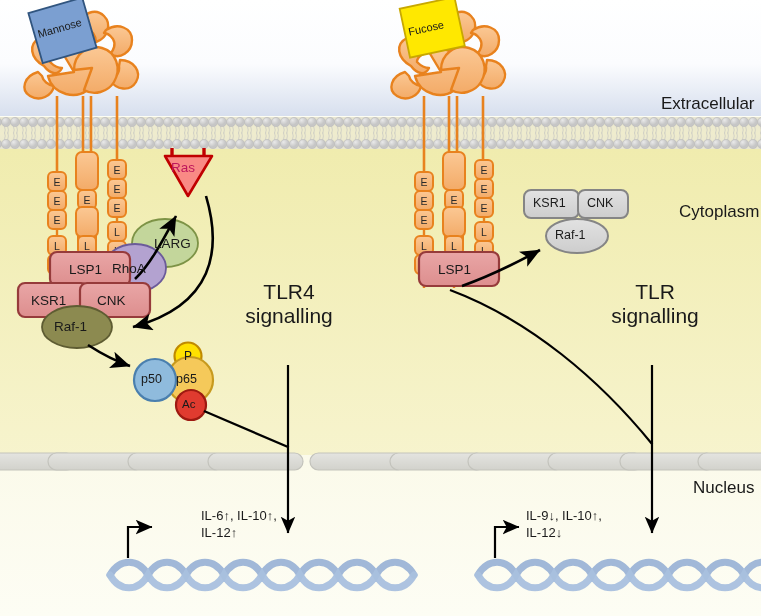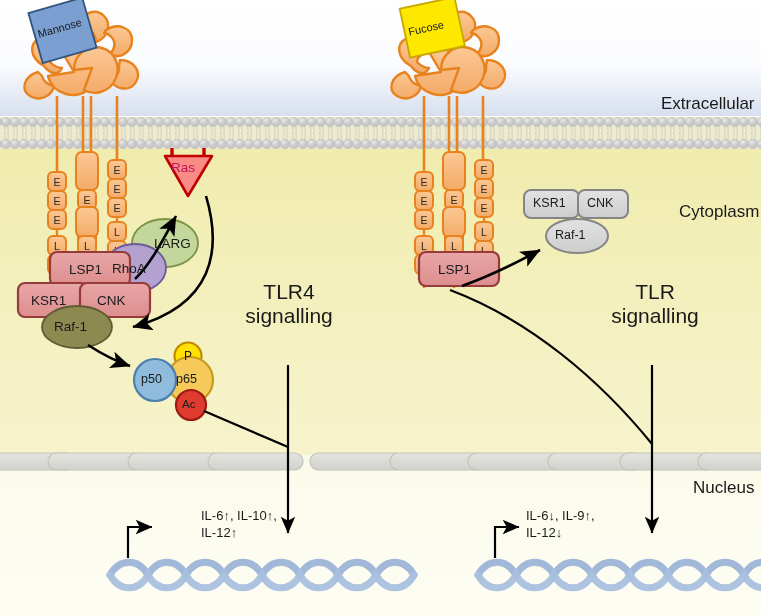--- a/index.html
+++ b/index.html
@@ -838,17 +838,17 @@
 <div class="lbl sig-label" style="left:596px;top:280px;width:118px;">
   <span>TLR</span><br>
   <span>signalling</span>
 </div>
 
 <div class="lbl cyto-label" style="left:159px;top:508px;margin-left:42px;">
   <span>IL-6↑, IL-10↑,</span><br>
   <span>IL-12↑</span>
 </div>
 <div class="lbl cyto-label" style="left:526px;top:508px;">
-  <span>IL-6↓, IL-9↑,</span><br>
+  <span>IL-9↓, IL-10↑,</span><br>
   <span>IL-12↓</span>
 </div>
 
 </div>
 
 </body></html>

